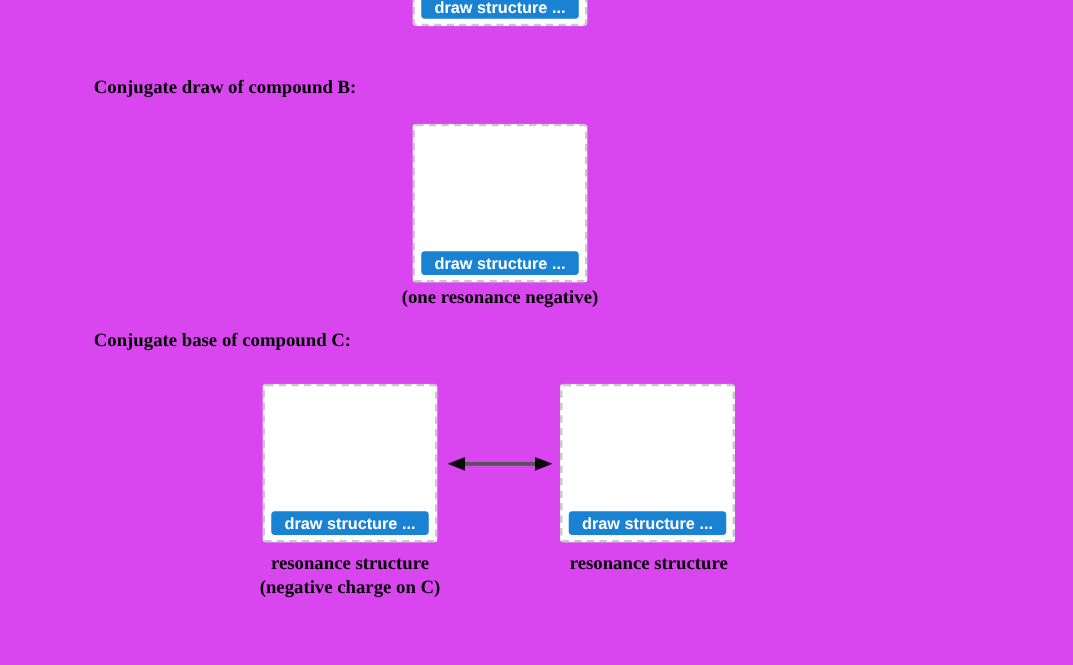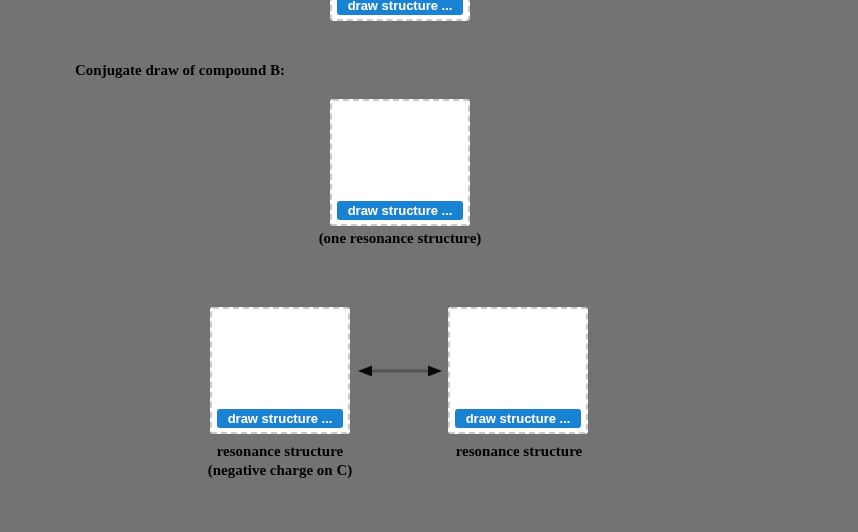--- a/index.html
+++ b/index.html
@@ -1,20 +1,20 @@
 <!DOCTYPE html>
 <html><head>
 <meta charset="utf-8">
 <style>
   html, body { margin: 0; padding: 0; background: #ffffff; }
   .stage {
     position: relative;
     width: 858px;
     height: 532px;
-    background: #737373;
+    background: #d946ef;
     overflow: hidden;
     font-family: "Liberation Serif", serif;
     color: #000000;
   }
   .sketchbox {
     position: absolute;
     box-sizing: border-box;
     border: 2px dashed #c9c9c9;
     border-radius: 3px;
     background: #ffffff;
@@ -73,22 +73,23 @@
 
   <div class="sketchbox box-top">
     <button class="draw-btn">draw structure ...</button>
   </div>
 
   <div class="heading heading-b">Conjugate draw of compound B:</div>
 
   <div class="sketchbox box-mid">
     <button class="draw-btn">draw structure ...</button>
   </div>
-  <div class="caption cap-mid">(one resonance structure)</div>
+  <div class="caption cap-mid">(one resonance negative)</div>
 
+  <div class="heading heading-c">Conjugate base of compound C:</div>
 
   <div class="sketchbox box-c-left">
     <button class="draw-btn">draw structure ...</button>
   </div>
 
   <div class="arrow-wrap">
     <svg width="84" height="18" viewBox="0 0 84 18" xmlns="http://www.w3.org/2000/svg">
       <line x1="11" y1="9" x2="73" y2="9" stroke="#555555" stroke-width="3"></line>
       <polygon points="0,9 14,3.5 14,14.5" fill="#0a0a0a"></polygon>
       <polygon points="84,9 70,3.5 70,14.5" fill="#0a0a0a"></polygon>

